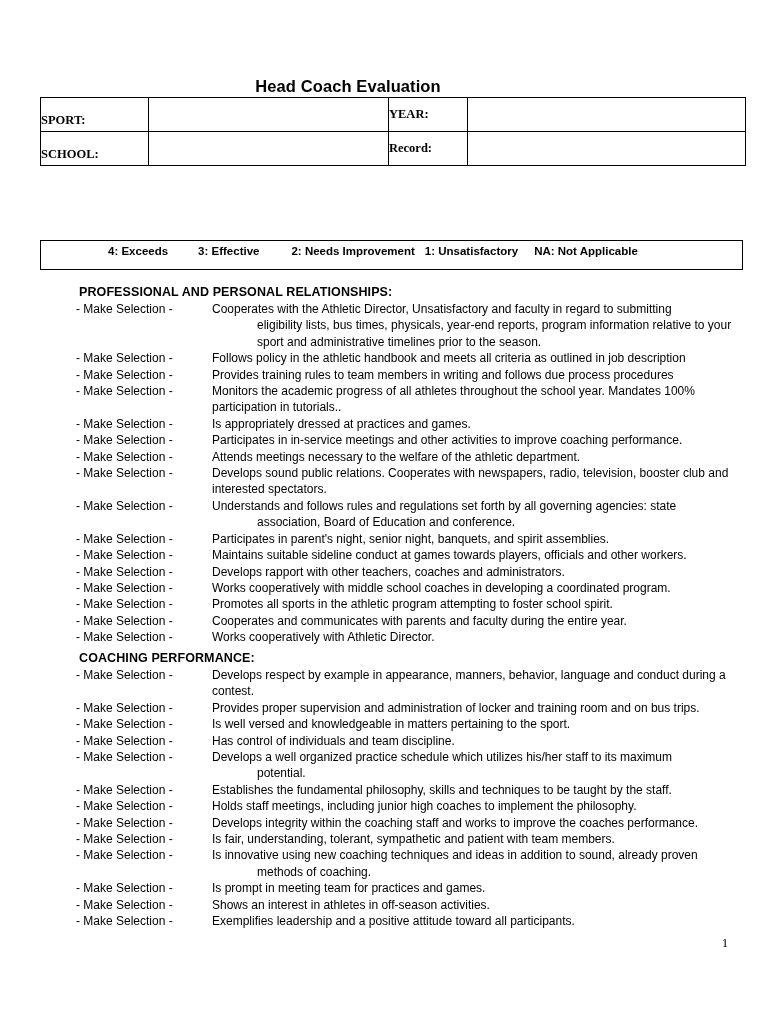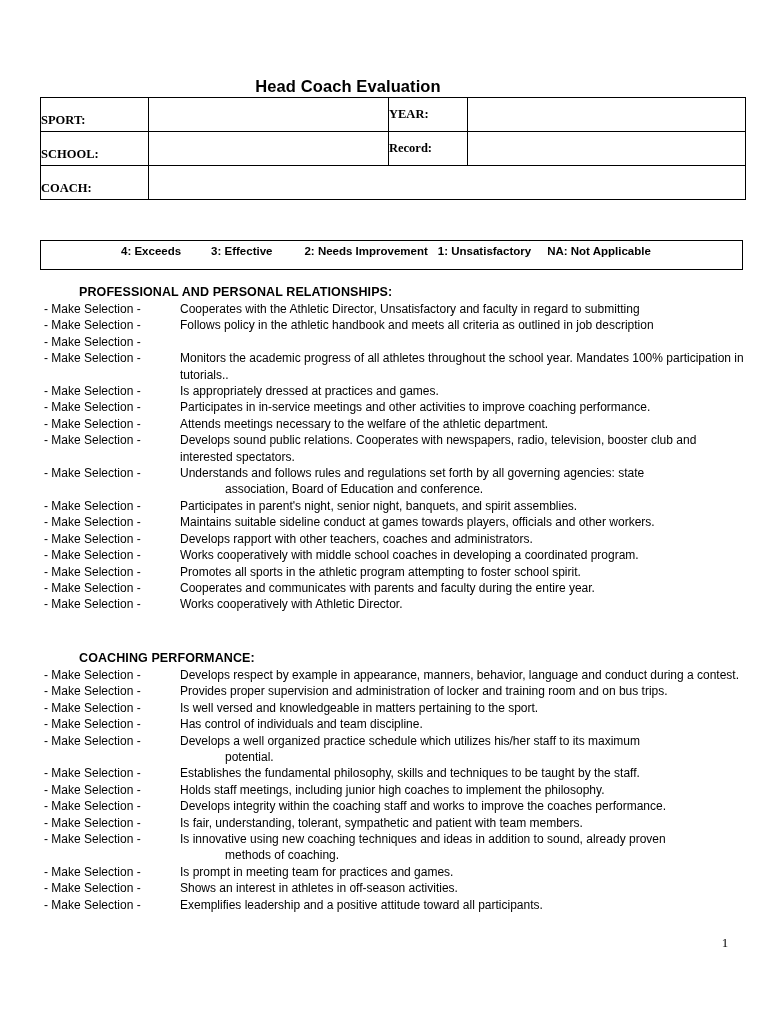--- a/index.html
+++ b/index.html
@@ -72,21 +72,21 @@
     position: absolute;
     left: 40px;
     top: 240px;
     width: 703px;
     height: 30px;
     border: 1px solid #000000;
     box-sizing: border-box;
   }
   .legend-row {
     position: absolute;
-    left: 80px;
+    left: 67px;
     top: 4px;
     font-family: "Liberation Sans", sans-serif;
     font-weight: bold;
     font-size: 11.5px;
     white-space: nowrap;
   }
   .legend-row span { display: inline-block; }
   .legend-gap-1 { margin-right: 30px; }
   .legend-gap-2 { margin-right: 32px; }
   .legend-gap-3 { margin-right: 10px; }
@@ -119,20 +119,21 @@
     flex: 0 0 auto;
     width: 136px;
     font-family: "Liberation Sans", sans-serif;
     font-size: 12px;
     white-space: nowrap;
     color: #000;
     background: transparent;
     border: none;
     padding: 0;
     text-align: left;
+    margin-left: 32px;
   }
   .desc {
     flex: 1 1 auto;
     padding-left: 0px;
   }
   .desc .cont-indent {
     display: block;
     padding-left: 45px;
   }
 
@@ -167,46 +168,43 @@
         <td class="blank"></td>
         <td class="mid">YEAR:</td>
         <td class="blank"></td>
       </tr>
       <tr>
         <td>SCHOOL:</td>
         <td class="blank"></td>
         <td class="mid">Record:</td>
         <td class="blank"></td>
       </tr>
-      <tr>
-        <td>COACH:</td>
-        <td class="blank" colspan="3"></td>
-      </tr>
     </tbody>
   </table>
 
   <div class="legend-box">
     <div class="legend-row">
       <span class="legend-gap-1">4: Exceeds</span><span class="legend-gap-2">3: Effective</span><span class="legend-gap-3">2: Needs Improvement</span><span class="legend-gap-4">1: Unsatisfactory</span><span>NA: Not Applicable</span>
     </div>
   </div>
 
   <div class="section" id="section-0" style="top: 285px;">
     <div class="section-title">PROFESSIONAL AND PERSONAL RELATIONSHIPS:</div>
     <div id="section-0-items">
         <div class="item">
           <div class="sel">- Make Selection -</div>
-          <div class="desc"><span>Cooperates with the Athletic Director, Unsatisfactory and faculty in regard to submitting</span></div>
+          <div class="desc"><span>Cooperates with the Athletic Director, Unsatisfactory and faculty in regard to submitting</span><span class="cont-indent">eligibility lists, bus times, physicals, year-end reports, program information relative to your sport and administrative timelines prior to the season.</span></div>
         </div>
         <div class="item">
           <div class="sel">- Make Selection -</div>
           <div class="desc"><span>Follows policy in the athletic handbook and meets all criteria as outlined in job description</span></div>
         </div>
         <div class="item">
           <div class="sel">- Make Selection -</div>
+          <div class="desc"><span>Provides training rules to team members in writing and follows due process procedures</span></div>
         </div>
         <div class="item">
           <div class="sel">- Make Selection -</div>
           <div class="desc"><span>Monitors the academic progress of all athletes throughout the school year.  Mandates 100% participation in tutorials..</span></div>
         </div>
         <div class="item">
           <div class="sel">- Make Selection -</div>
           <div class="desc"><span>Is appropriately dressed at practices and games.</span></div>
         </div>
         <div class="item">

